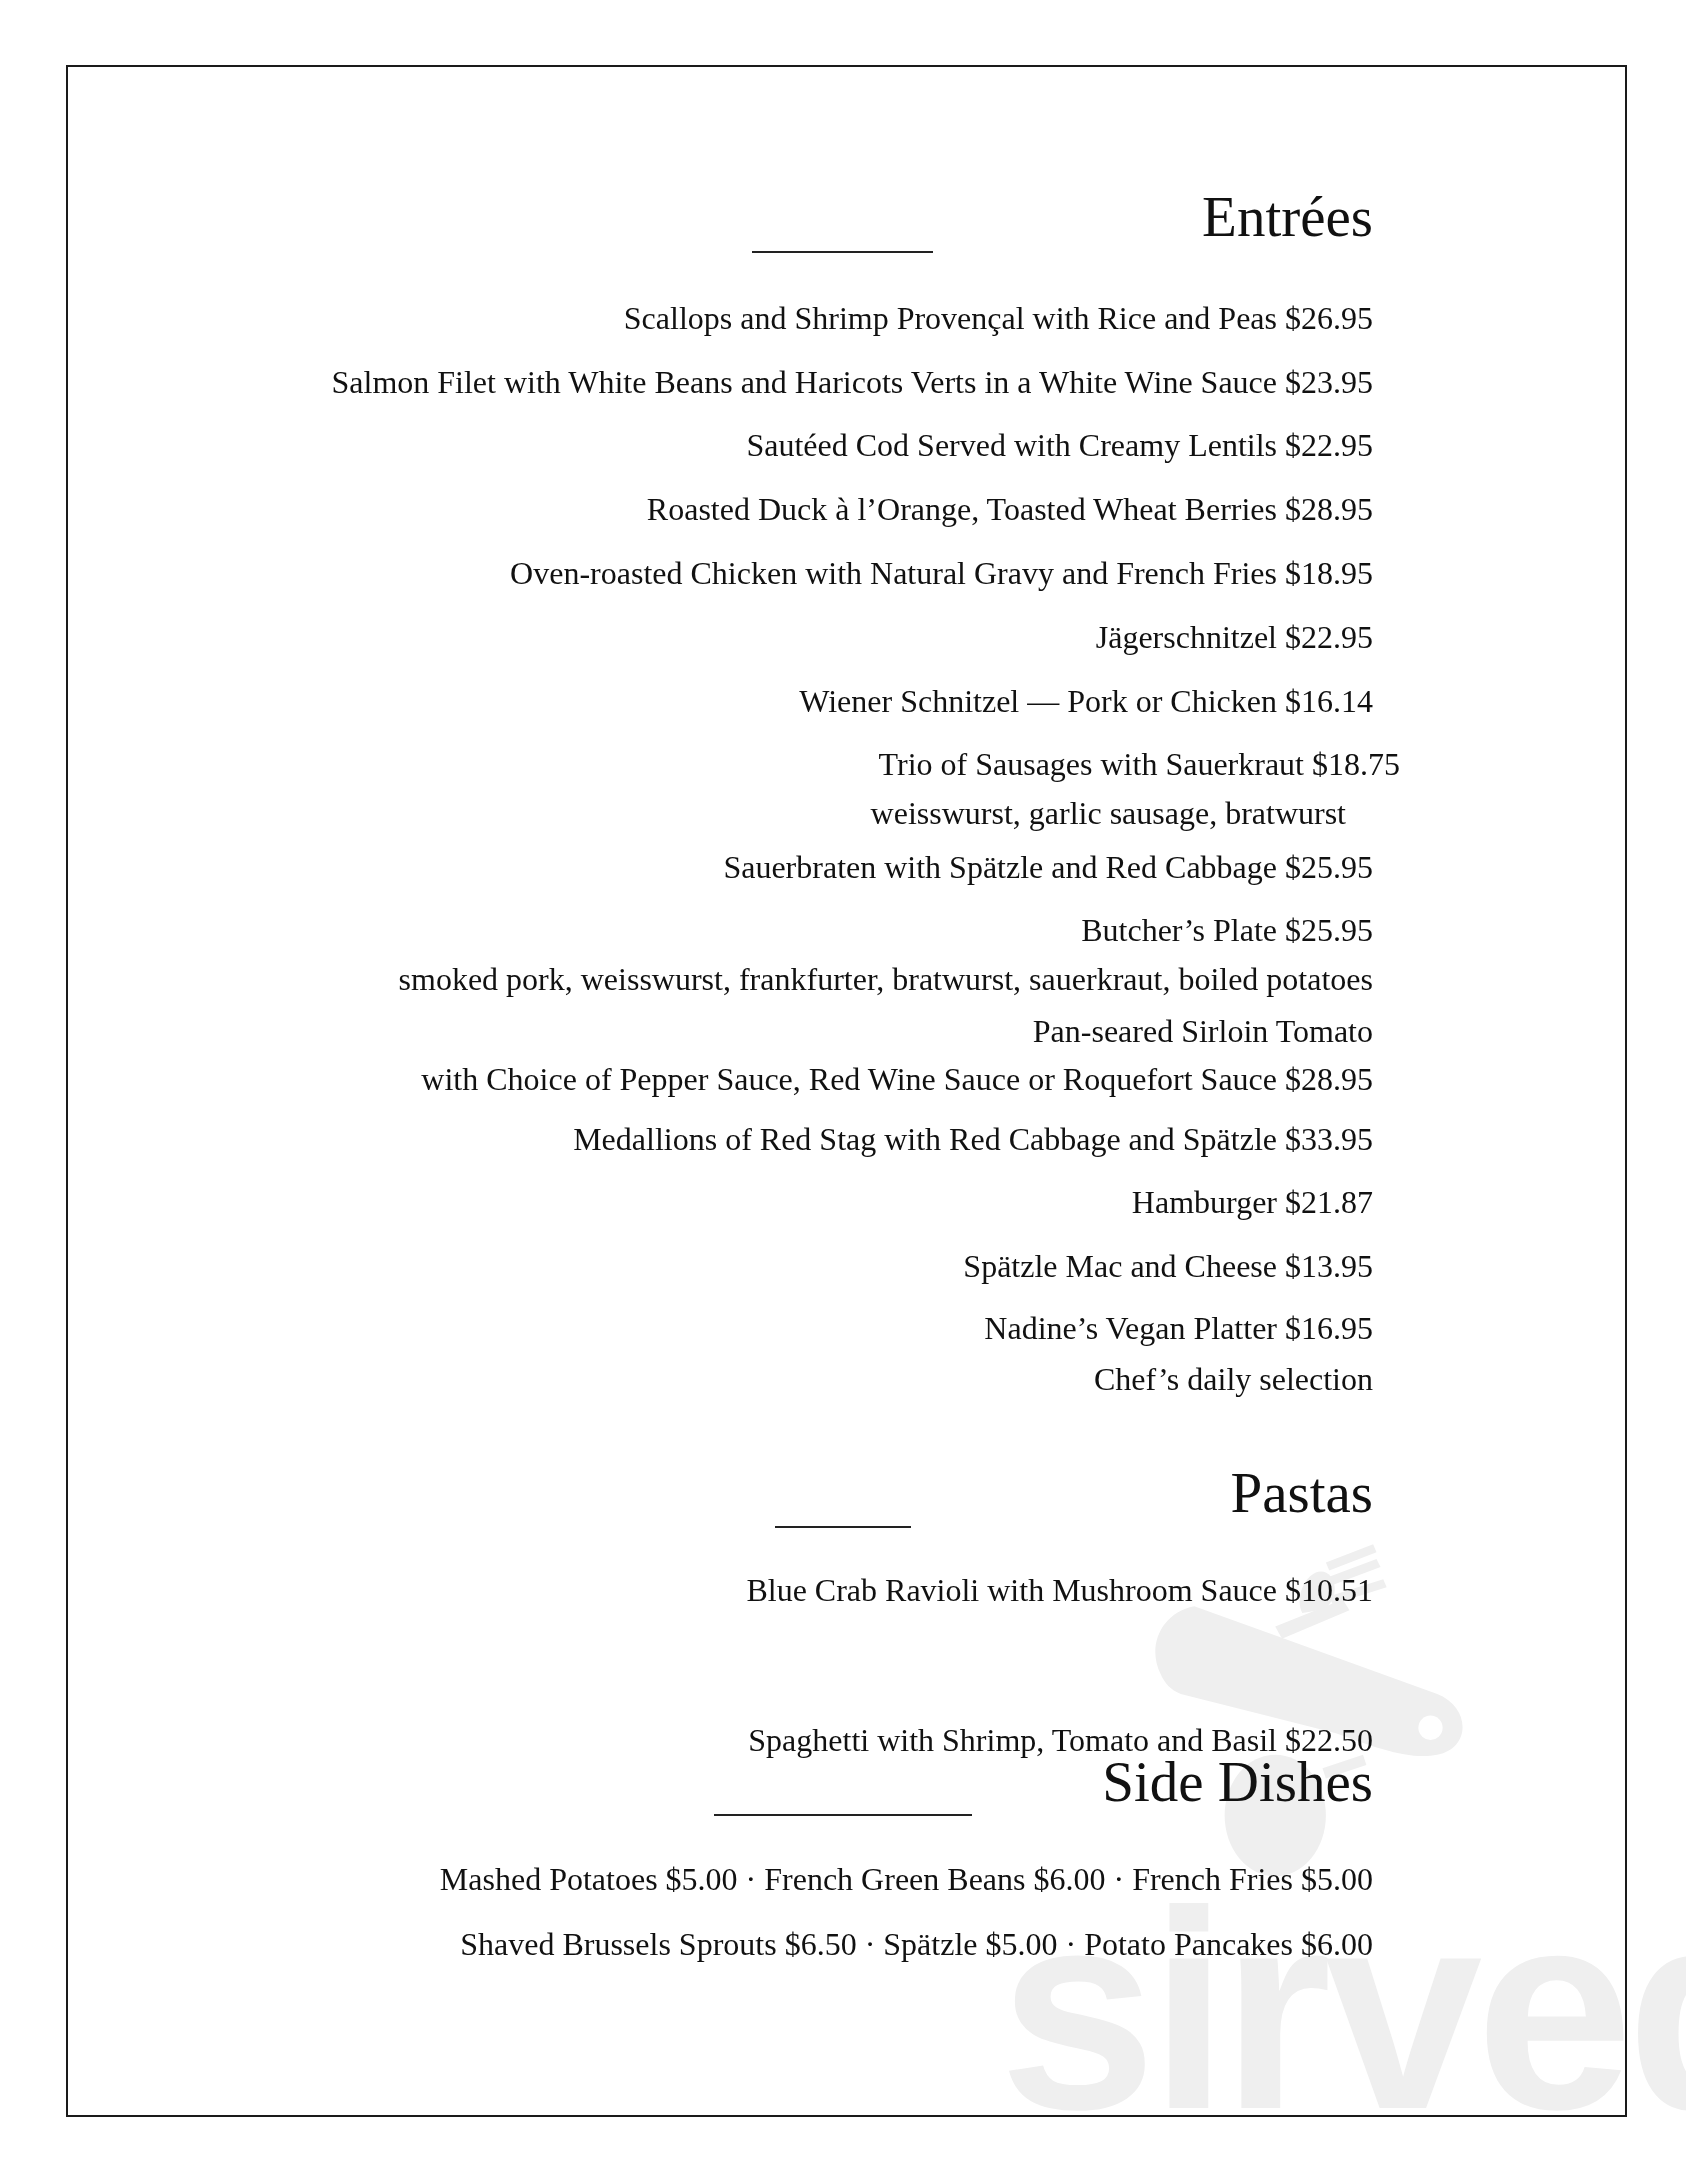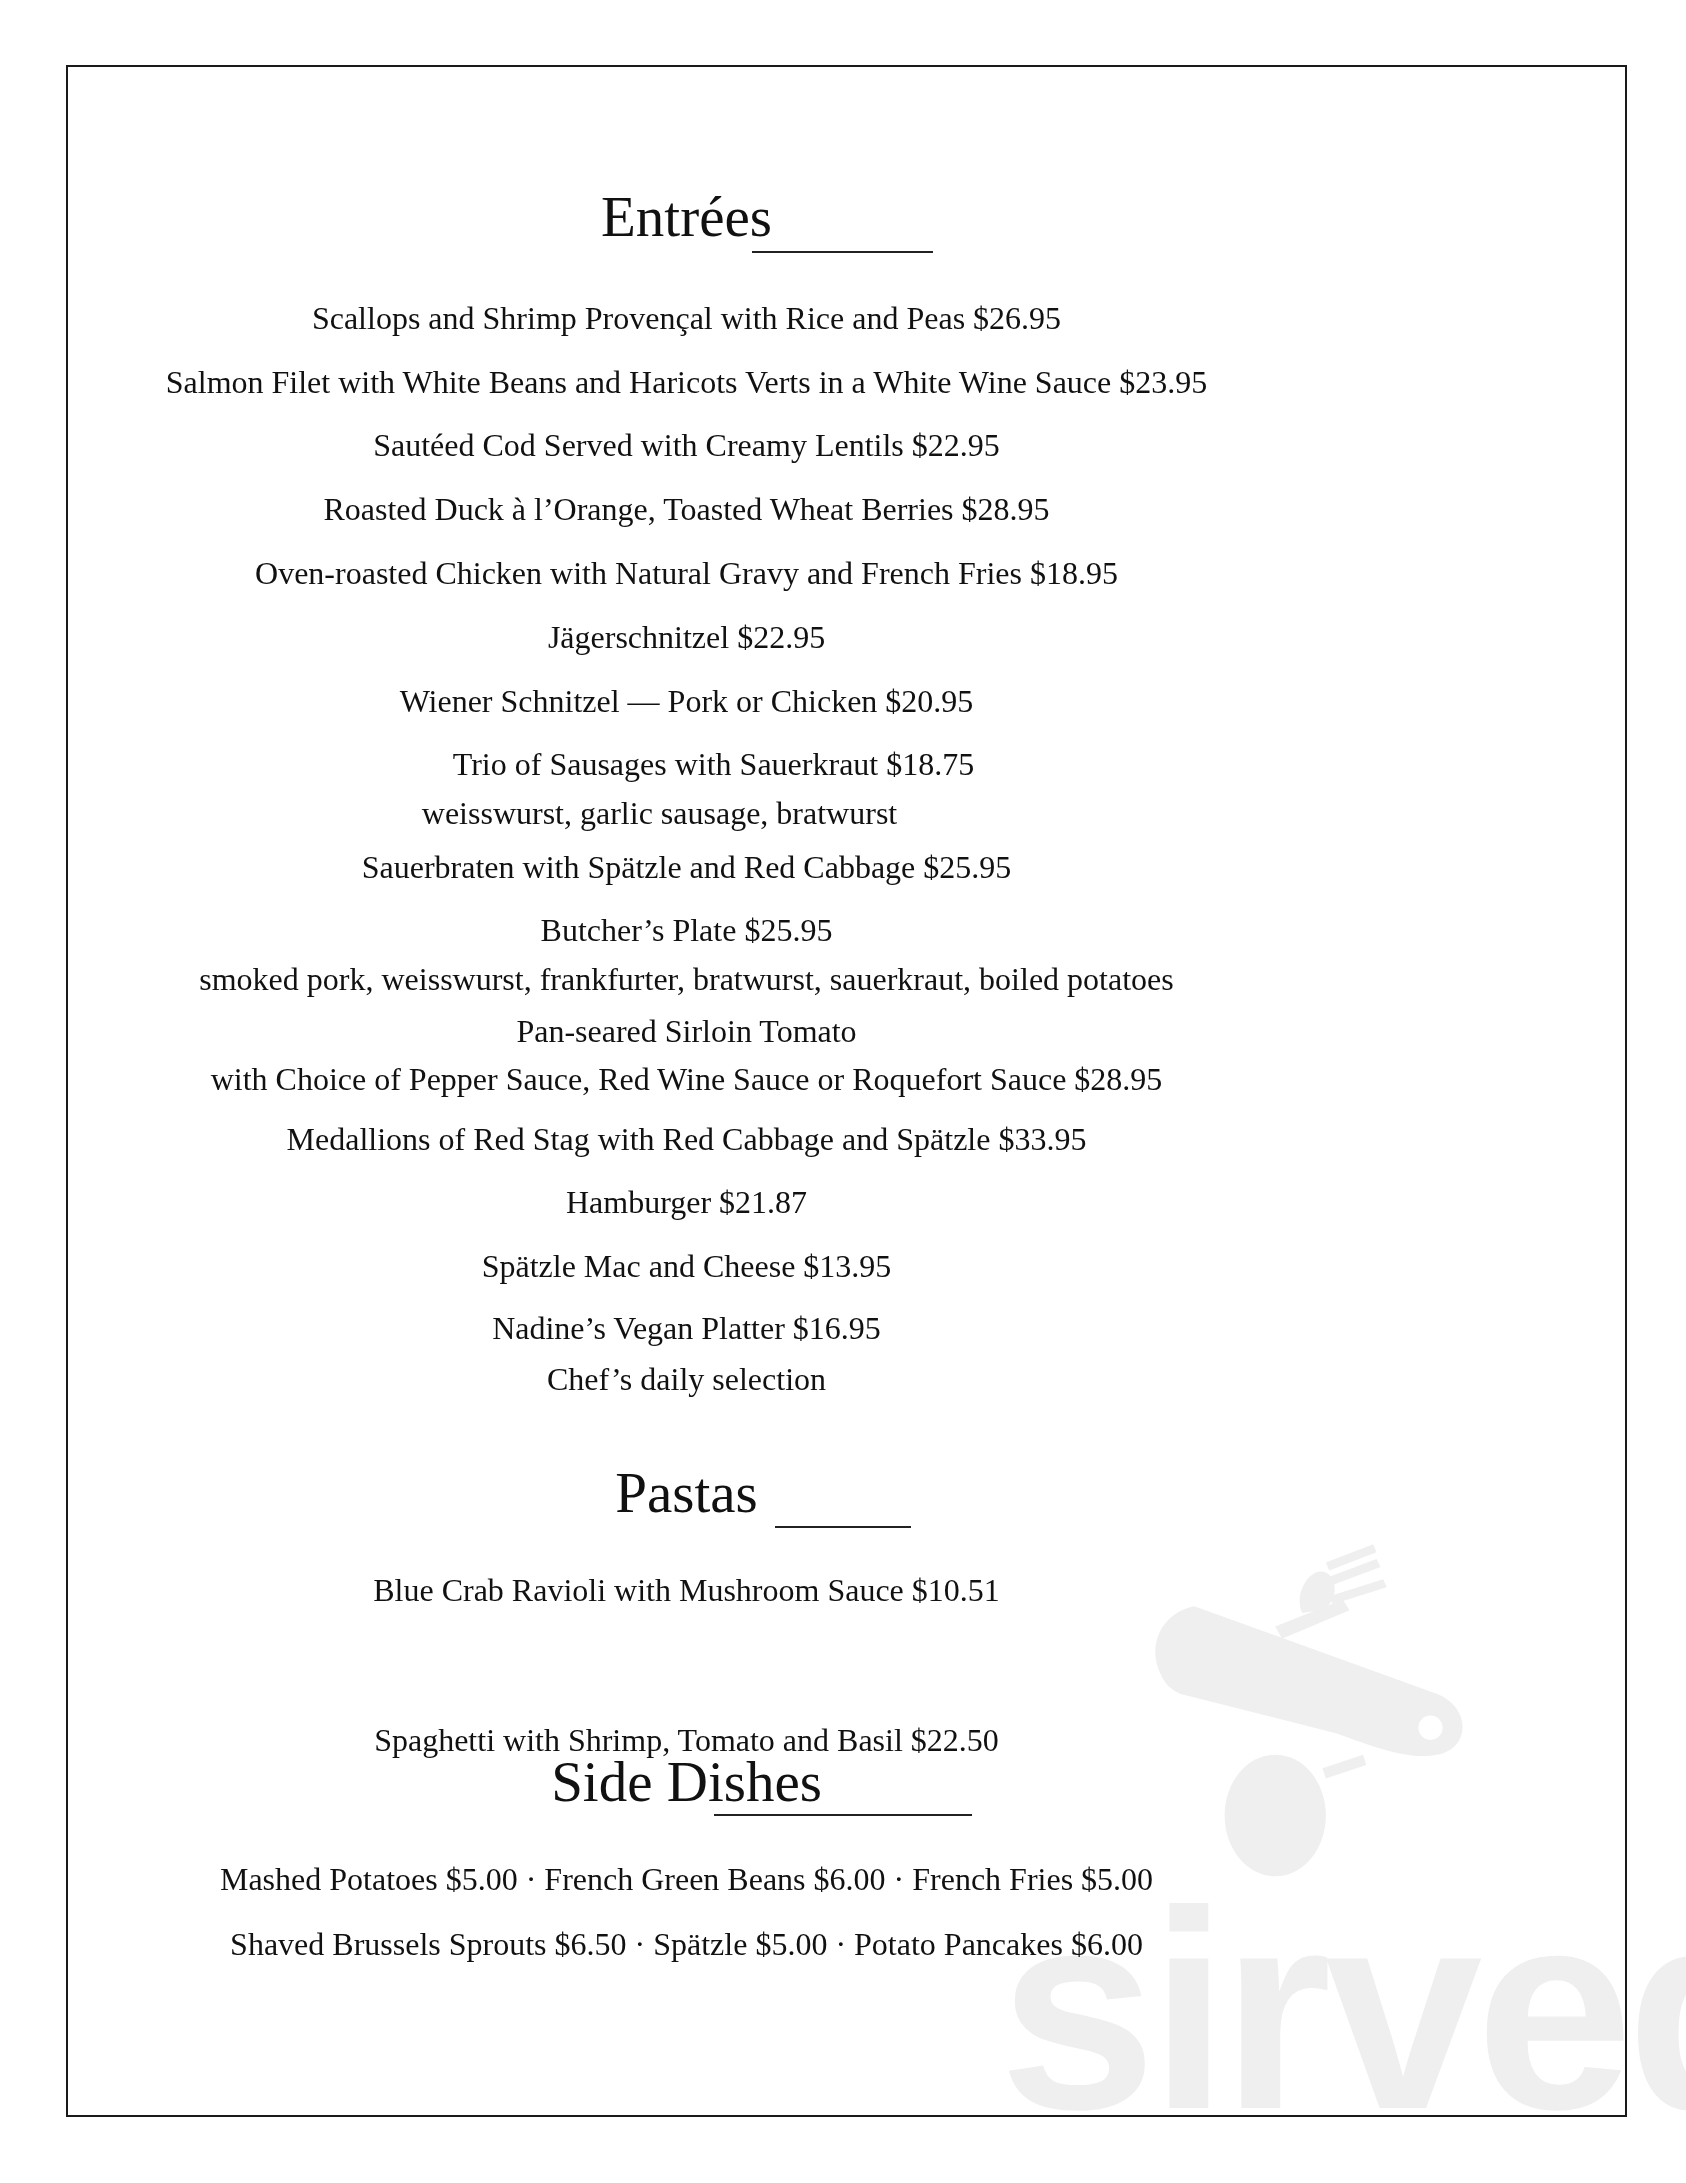--- a/index.html
+++ b/index.html
@@ -4,21 +4,21 @@
 <style>
   html, body { margin:0; padding:0; background:#ffffff; }
   body { width:1687px; height:2183px; position:relative; overflow:hidden;
          font-family:"Liberation Serif","DejaVu Serif",serif; color:#111; }
   .frame { position:absolute; left:66px; top:65px; width:1557px; height:2048px;
            border:2px solid #1a1a1a; box-sizing:content-box; }
   .watermark { position:absolute; pointer-events:none; }
   .wm-logo { left:1120px; top:1532px; width:405px; height:378px; }
   .wm-text { left:999px; top:1869px; font-family:"Liberation Sans","DejaVu Sans",sans-serif;
              font-weight:bold; font-size:283px; line-height:1; color:#efefef; letter-spacing:-6.7px; }
-  .line { position:absolute; left:0; width:1373px; text-align:center; white-space:nowrap; line-height:1; }
+  .line { position:absolute; left:0; width:1373px; text-align:right; white-space:nowrap; line-height:1; }
   .heading { font-size:57px; }
   .item { font-size:32px; }
   .sub { font-size:32px; }
   .uline { position:absolute; height:2px; background:#222; }
 </style>
 </head>
 <body>
 
 <div class="frame"></div>
 
@@ -39,21 +39,21 @@
 
 <div class="line heading" style="top:188px">Entrées</div>
 <div class="uline" style="left:752px; width:181px; top:251px"></div>
 
 <div class="line item" style="top:302px">Scallops and Shrimp Provençal with Rice and Peas $26.95</div>
 <div class="line item" style="top:366px">Salmon Filet with White Beans and Haricots Verts in a White Wine Sauce $23.95</div>
 <div class="line item" style="top:429px">Sautéed Cod Served with Creamy Lentils $22.95</div>
 <div class="line item" style="top:493px">Roasted Duck à l’Orange, Toasted Wheat Berries $28.95</div>
 <div class="line item" style="top:557px">Oven-roasted Chicken with Natural Gravy and French Fries $18.95</div>
 <div class="line item" style="top:621px">Jägerschnitzel $22.95</div>
-<div class="line item" style="top:685px">Wiener Schnitzel — Pork or Chicken $20.95</div>
+<div class="line item" style="top:685px">Wiener Schnitzel — Pork or Chicken $16.14</div>
 <div class="line item" style="top:748px; left:27px">Trio of Sausages with Sauerkraut $18.75</div>
 <div class="line sub" style="top:797px; left:-27px">weisswurst, garlic sausage, bratwurst</div>
 <div class="line item" style="top:851px">Sauerbraten with Spätzle and Red Cabbage $25.95</div>
 <div class="line item" style="top:914px">Butcher’s Plate $25.95</div>
 <div class="line sub" style="top:963px">smoked pork, weisswurst, frankfurter, bratwurst, sauerkraut, boiled potatoes</div>
 <div class="line item" style="top:1015px">Pan-seared Sirloin Tomato</div>
 <div class="line item" style="top:1063px">with Choice of Pepper Sauce, Red Wine Sauce or Roquefort Sauce $28.95</div>
 <div class="line item" style="top:1123px">Medallions of Red Stag with Red Cabbage and Spätzle $33.95</div>
 <div class="line item" style="top:1186px">Hamburger $21.87</div>
 <div class="line item" style="top:1250px">Spätzle Mac and Cheese $13.95</div>

